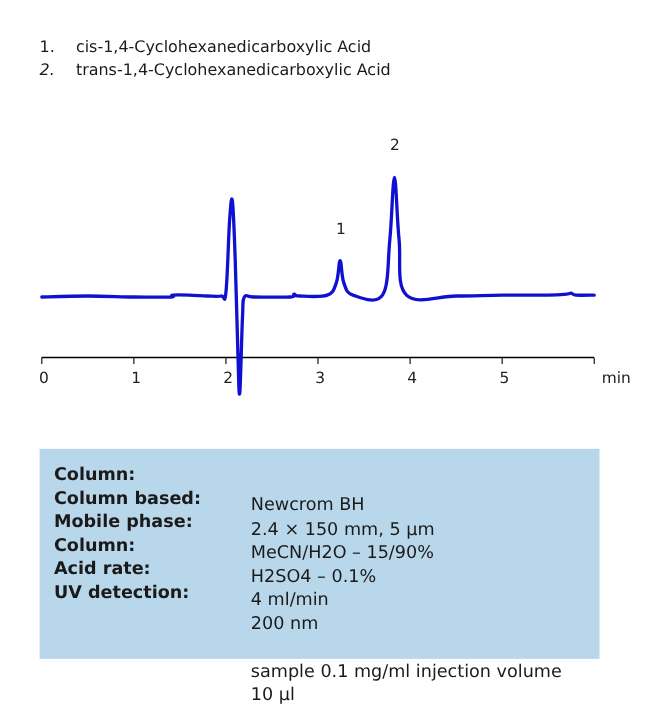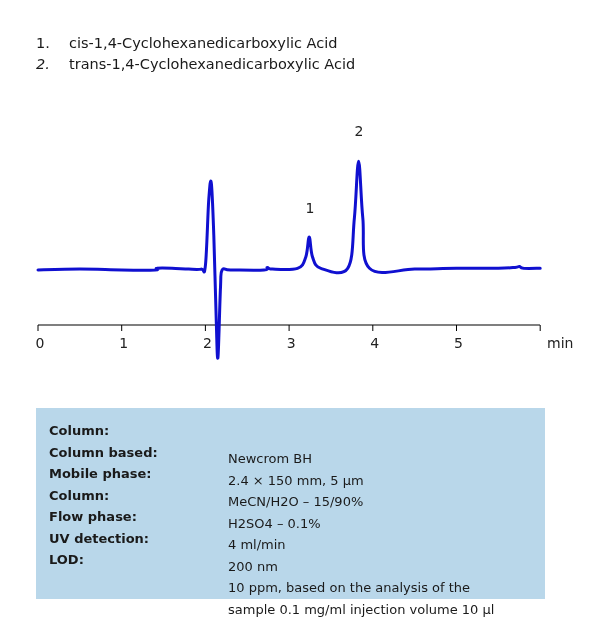--- a/index.html
+++ b/index.html
@@ -6,21 +6,21 @@
   body { width: 600px; height: 641px; position: relative; overflow: hidden;
          font-family: "DejaVu Sans", "Liberation Sans", sans-serif; color: #1a1a1a; }
   .legend { position: absolute; left: 36px; top: 33px; font-size: 14.5px; line-height: 21px; }
   .legend-row { display: flex; }
   .legend-num { width: 33px; }
   .legend-row.italic-prefix .prefix { }
   .legend-row.italic-num .legend-num { font-style: italic; }
   svg.chart { position: absolute; left: 0; top: 0; }
   .info-box { position: absolute; left: 36px; top: 408px; width: 509px; height: 191px;
               background: #b9d7ea; }
-  .info-row { position: absolute; left: 13px; display: flex; font-size: 13px; line-height: 21px; }
+  .info-row { position: absolute; left: 13px; display: flex; font-size: 16px; line-height: 21px; }
   .info-label { width: 179px; font-weight: bold; }
   .info-value { width: 300px; margin-top: 28px; }
 </style>
 </head>
 <body>
 
 <div class="legend">
   <div class="legend-row">
     <span class="legend-num">1.</span>
     <span>cis</span>
@@ -72,28 +72,24 @@
   </div>
   <div class="info-row" style="top:55px">
     <span class="info-label">Mobile phase:</span>
     <span class="info-value">MeCN/H2O – 15/90%</span>
   </div>
   <div class="info-row" style="top:76.5px">
     <span class="info-label">Column:</span>
     <span class="info-value">H2SO4 – 0.1%</span>
   </div>
   <div class="info-row" style="top:98px">
-    <span class="info-label">Flow phase:</span>
+    <span class="info-label">Acid rate:</span>
     <span class="info-value">4 ml/min</span>
   </div>
   <div class="info-row" style="top:119.5px">
     <span class="info-label">UV detection:</span>
     <span class="info-value">200 nm</span>
-  </div>
-  <div class="info-row" style="top:141px">
-    <span class="info-label">LOD:</span>
-    <span class="info-value">10 ppm, based on the analysis of the</span>
   </div>
   <div class="info-row" style="top:162.5px">
     <span class="info-label"></span>
     <span class="info-value">sample 0.1 mg/ml injection volume 10 µl</span>
   </div>
 </div>
 
 </body></html>

